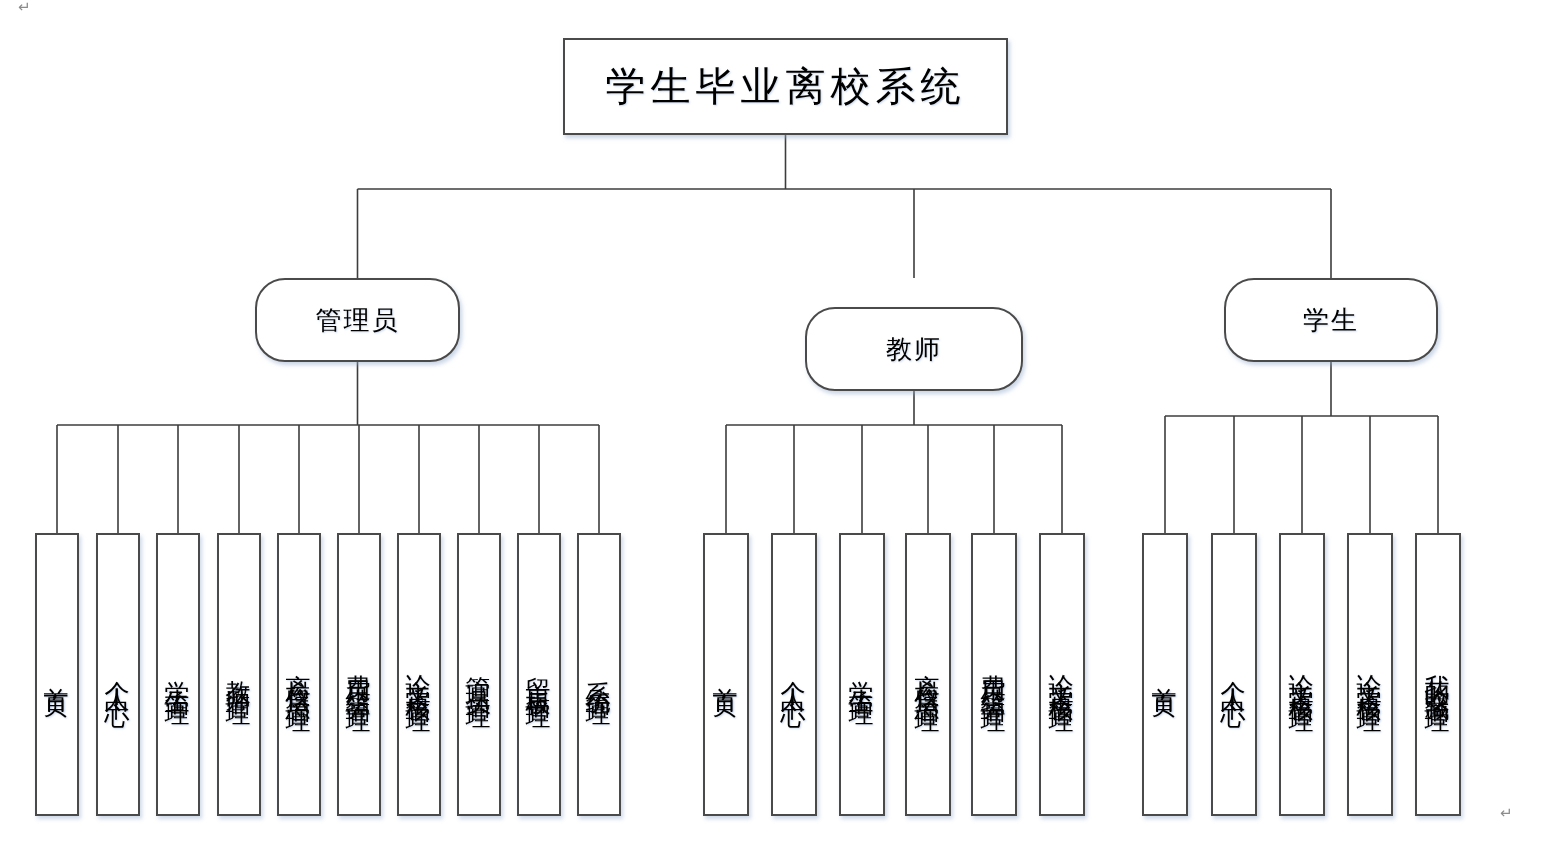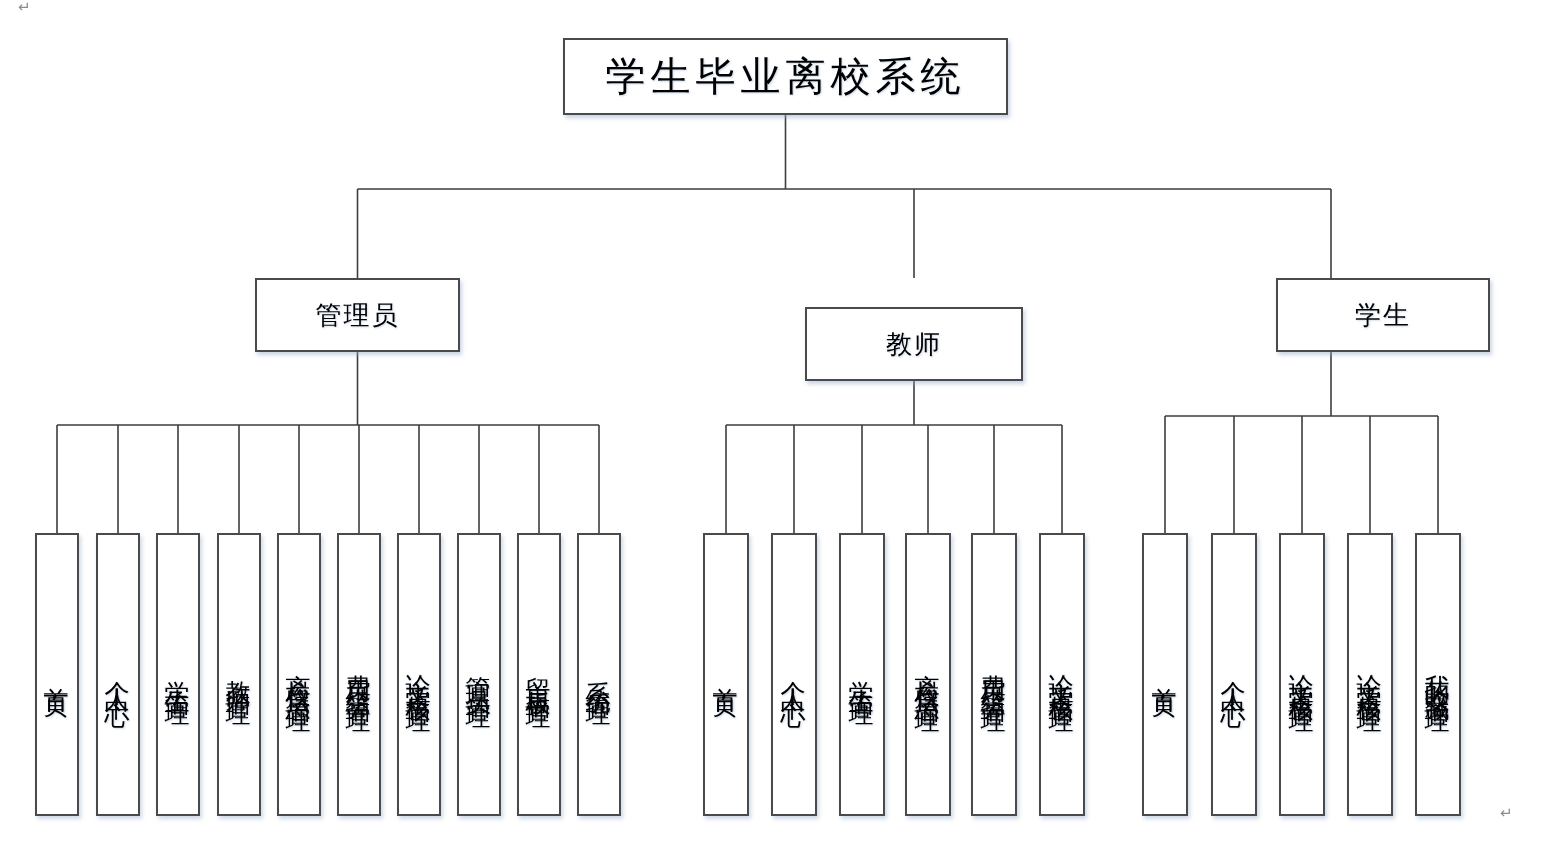--- a/index.html
+++ b/index.html
@@ -18,34 +18,35 @@
     box-sizing: border-box;
     background: #ffffff;
     border: 2px solid #4a4a4a;
     box-shadow: 2px 3px 4px rgba(148, 172, 206, 0.5);
     display: flex;
     align-items: center;
     justify-content: center;
     text-shadow: 1px 1px 2px rgba(140, 168, 212, 0.45);
   }
   .root {
-    left: 563px; top: 38px; width: 445px; height: 77px;
+    left: 563px; top: 38px; width: 445px; height: 97px;
     font-family: "Liberation Serif", "DejaVu Serif", serif;
     font-size: 40px;
     letter-spacing: 5px;
     border-width: 2px;
   }
   .group {
-    top: 278px; height: 74px;
+    top: 278px; height: 84px;
     font-size: 26px;
     letter-spacing: 2px;
+    border-radius: 30px;
   }
   .g-admin   { left: 255px;  width: 205px; }
   .g-teacher { left: 805px;  width: 218px; margin-top: 29px; }
-  .g-student { left: 1276px; width: 214px; }
+  .g-student { left: 1224px; width: 214px; }
   .leaf {
     top: 533px; height: 283px;
     writing-mode: vertical-rl;
     text-orientation: upright;
     font-size: 25px;
     letter-spacing: 7px;
     box-shadow: 2px 3px 4px rgba(148, 172, 206, 0.45);
   }
   .return-mark {
     position: absolute;

